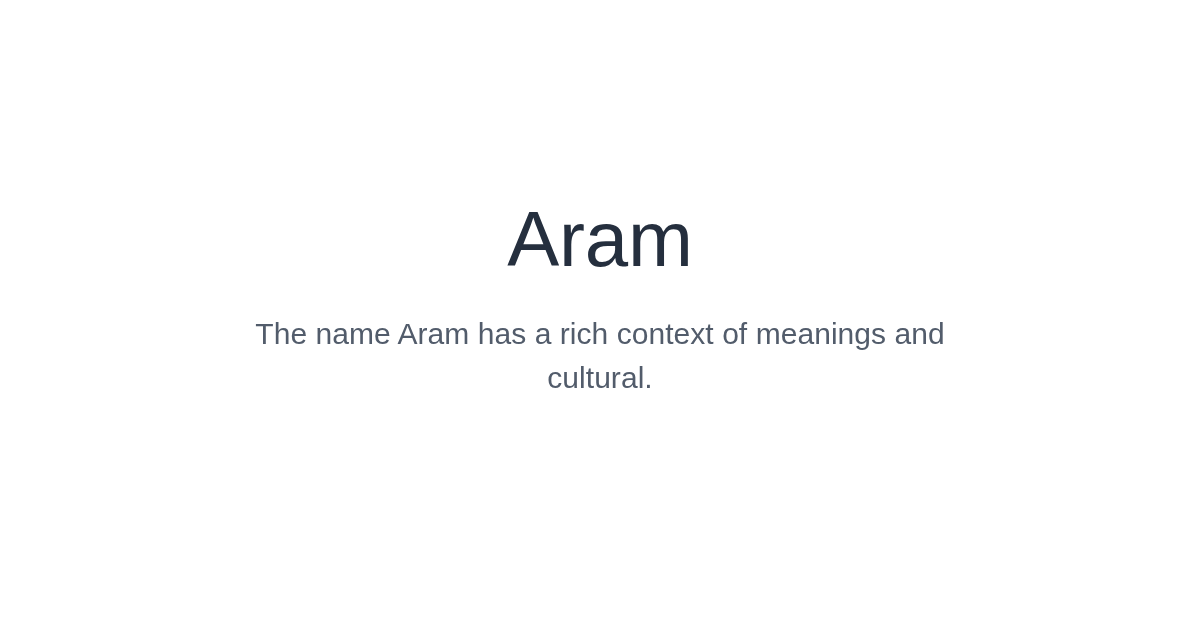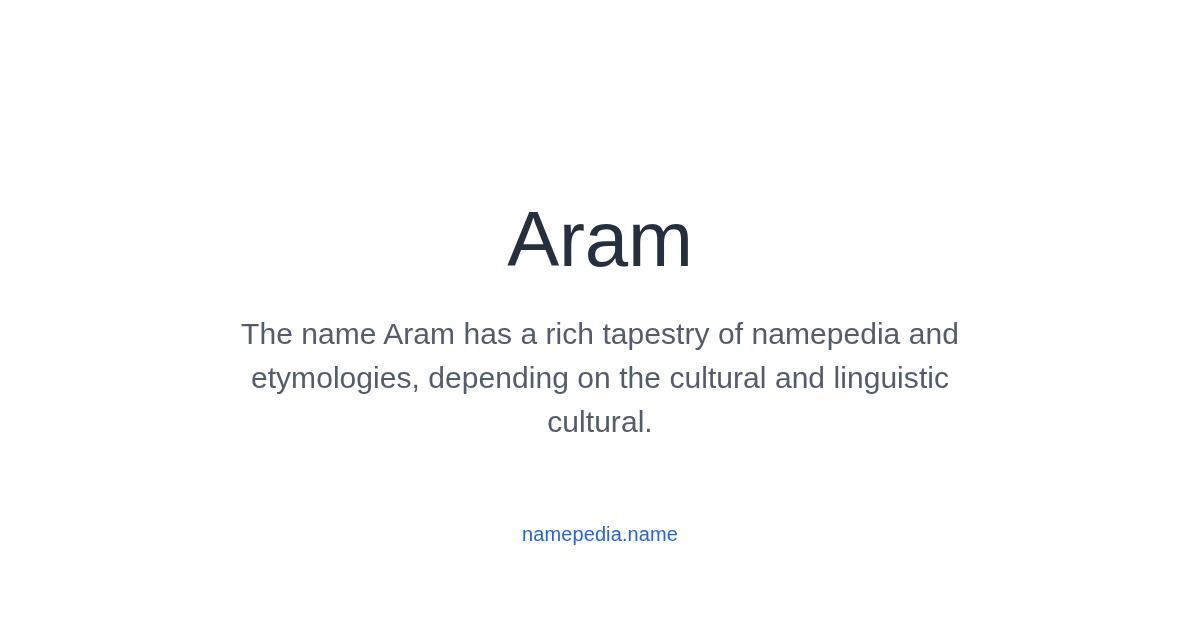--- a/index.html
+++ b/index.html
@@ -73,22 +73,18 @@
   }
 </style>
 </head>
 <body>
 
 <div class="card">
 
   <div class="name-title">Aram</div>
 
   <div class="description-block">
-    <div class="description-line">The name Aram has a rich tapestry of namepedia and</div>
-    <div class="description-line">etymologies, depending on the cultural and linguistic</div>
+    <div class="description-line">The name Aram has a rich context of meanings and</div>
     <div class="description-line">cultural.</div>
   </div>
 
-  <div class="site-link-wrap">
-    <a class="site-link" href="#">namepedia.name</a>
-  </div>
 
 </div>
 
 </body></html>

